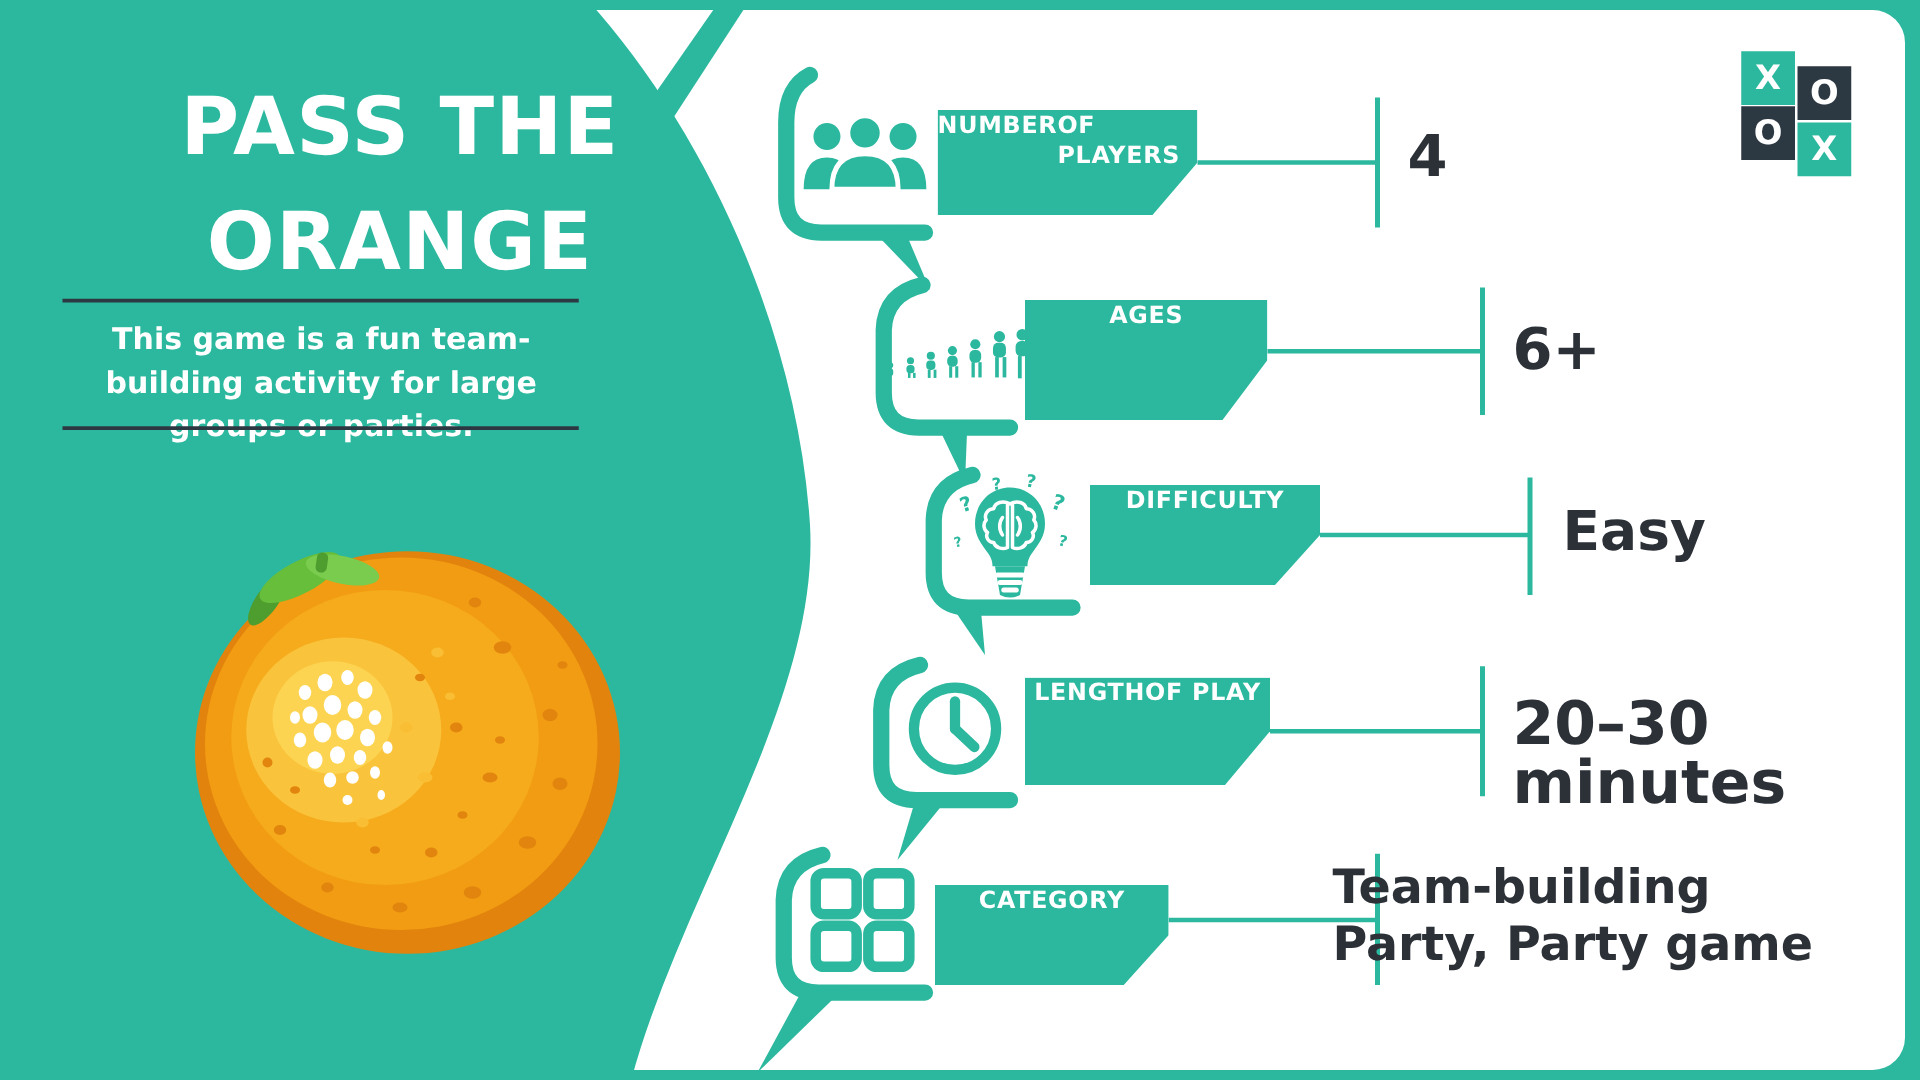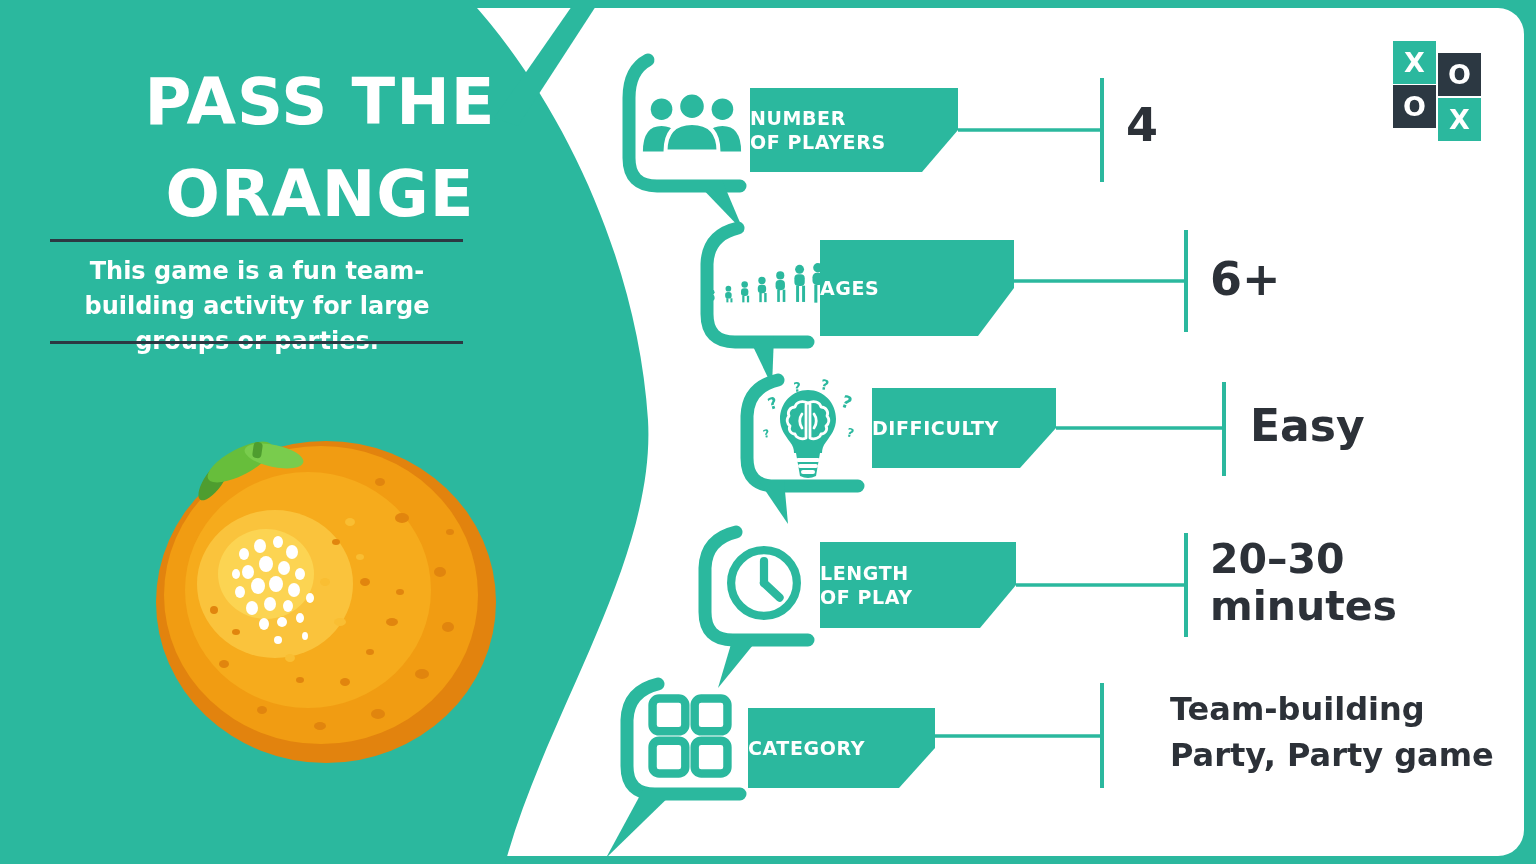--- a/index.html
+++ b/index.html
@@ -24,43 +24,43 @@
   #title{left:70px;top:56px;width:500px;text-align:center;color:#fff;
          font-size:64px;font-weight:bold;line-height:92px;letter-spacing:1px;}
   .divider{left:50px;width:413px;height:3px;background:var(--dark);}
   #divider-top{top:239px;}
   #divider-bottom{top:341px;}
   #description{left:37px;top:254px;width:440px;text-align:center;color:#fff;
                font-size:24px;font-weight:bold;line-height:35px;}
   #orange-illustration{left:140px;top:422px;width:370px;height:350px;}
   
   .banner{background:var(--teal);color:#fff;font-weight:bold;font-size:19px;
-          letter-spacing:.6px;line-height:24px;display:flex;flex-direction:column;
+          letter-spacing:.6px;line-height:24px;display:flex;flex-direction:row;
           justify-content:center;box-sizing:border-box;
           clip-path:polygon(0 0,100% 0,100% 50%,calc(100% - 36px) 100%,0 100%);}
   .banner span{display:block;}
   #r1-banner{left:750px;top:88px;width:208px;height:84px;}
   #r2-banner{left:820px;top:240px;width:194px;height:96px;}
   #r3-banner{left:872px;top:388px;width:184px;height:80px;}
   #r4-banner{left:820px;top:542px;width:196px;height:86px;}
   #r5-banner{left:748px;top:708px;width:187px;height:80px;}
   
   #r1-icon{left:638px;top:90px;width:108px;height:64px;}
   #r2-icon{left:704px;top:258px;width:122px;height:46px;}
   #r3-icon{left:760px;top:376px;width:96px;height:104px;}
   #r4-icon{left:722px;top:541px;width:84px;height:84px;}
   #r5-icon{left:646px;top:692px;width:88px;height:88px;}
   
   .value{color:var(--ink);font-weight:bold;white-space:nowrap;}
   .value span{display:block;}
   #r1-value{left:1126px;top:98px;font-size:46px;}
   #r2-value{left:1210px;top:252px;font-size:46px;}
   #r3-value{left:1250px;top:400px;font-size:44px;}
-  #r4-value{left:1210px;top:536px;font-size:41px;line-height:47px;}
-  #r5-value{left:1170px;top:686px;font-size:32px;line-height:46px;}
+  #r4-value{left:1210px;top:556px;font-size:48px;line-height:47px;}
+  #r5-value{left:1066px;top:686px;font-size:38px;line-height:46px;}
   
   #logo{left:1393px;top:41px;width:90px;height:101px;}
   .logo-cell{position:absolute;width:43px;height:43px;display:flex;align-items:center;
              justify-content:center;font-weight:bold;font-size:27px;color:#fff;}
   .logo-cell.teal{background:var(--teal);}
   .logo-cell.dark{background:var(--dark);}
   #logo-c1{left:0;top:0;}
   #logo-c2{left:45px;top:12px;}
   #logo-c3{left:0;top:44px;}
   #logo-c4{left:45px;top:57px;}

